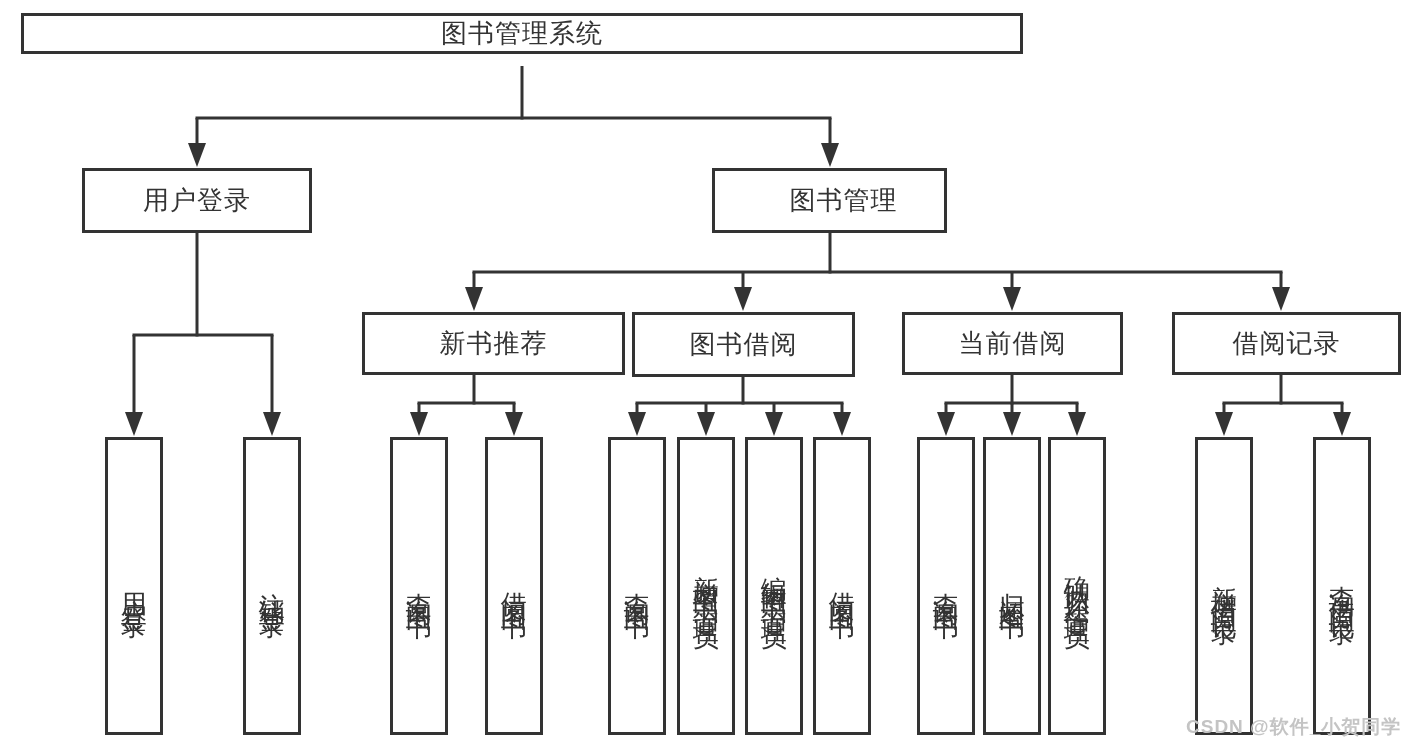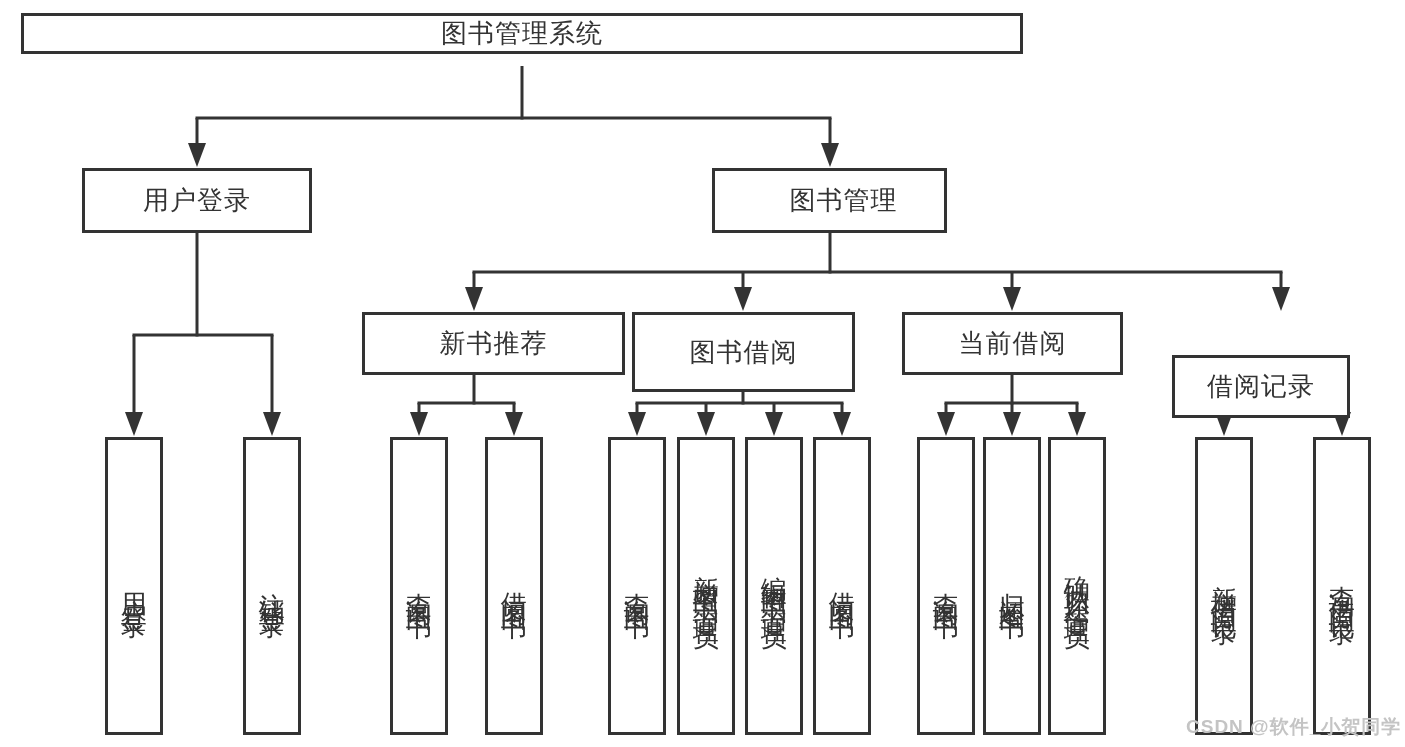--- a/index.html
+++ b/index.html
@@ -133,23 +133,23 @@
       <polygon fill="#333333" stroke="none" points="1342,436 1333,412 1351,412"></polygon>
     </g>
   </svg>
 
   <div class="box h-box" style="left:21px; top:13px; width:1002px; height:41px;">图书管理系统</div>
 
   <div class="box h-box" style="left:82px; top:168px; width:230px; height:65px;">用户登录</div>
   <div class="box h-box" style="left:712px; top:168px; width:235px; height:65px;padding-left:28px;">图书管理</div>
 
   <div class="box h-box" style="left:362px; top:312px; width:263px; height:63px;">新书推荐</div>
-  <div class="box h-box" style="left:632px; top:312px; width:223px; height:80px;">图书借阅</div>
+  <div class="box h-box" style="left:632px; top:312px; width:223px; height:65px;">图书借阅</div>
   <div class="box h-box" style="left:902px; top:312px; width:221px; height:63px;">当前借阅</div>
-  <div class="box h-box" style="left:1172px; top:312px; width:178px; height:63px;margin-top:43px;">借阅记录</div>
+  <div class="box h-box" style="left:1172px; top:312px; width:229px; height:63px;">借阅记录</div>
 
   <div class="box v-box" style="left:105px; top:437px; width:58px; height:298px;">
     <span class="v-text">用户登录</span>
   </div>
   <div class="box v-box" style="left:243px; top:437px; width:58px; height:298px;">
     <span class="v-text">注销登录</span>
   </div>
 
   <div class="box v-box" style="left:390px; top:437px; width:58px; height:298px;">
     <span class="v-text">查询图书</span>

